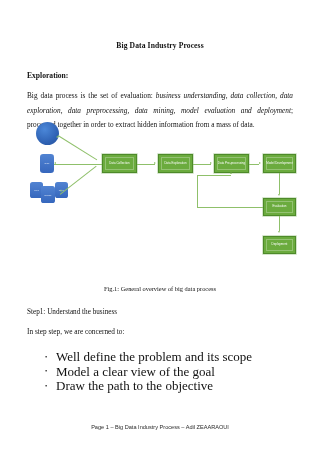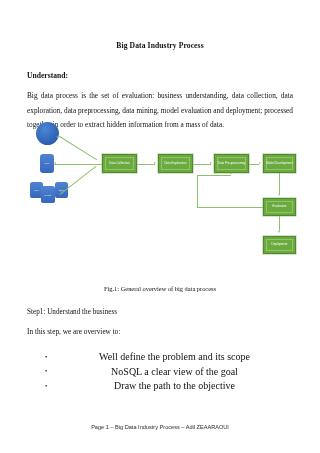--- a/index.html
+++ b/index.html
@@ -39,36 +39,35 @@
     font-weight: bold;
     font-size: 7.6px;
     margin-top: 21px;
   }
   .para {
     font-size: 7.3px;
     line-height: 14.6px;
     text-align: justify;
     margin-top: 9px;
   }
-  .para .it { }
+  .para .it { font-style: italic; }
   .sub-heading {
     font-weight: normal;
     font-size: 7.2px;
     margin-top: 16px;
   }
   .bullets {
     margin: 11px 0 0 0;
     padding-left: 29px;
     list-style: none;
   }
   .bullets li {
-    font-size: 10px;
+    font-size: 13px;
     line-height: 14.4px;
     position: relative;
-    text-align: center;
   }
   .bullets li::before {
     content: "\2022";
     position: absolute;
     left: -11px;
     top: -0.5px;
     font-size: 6.5px;
     color: #111;
   }
   .caption {
@@ -192,39 +191,39 @@
 </style>
 </head>
 <body>
 
 <div class="page">
 
   <div class="content">
 
     <div class="doc-title">Big Data Industry Process</div>
 
-    <div class="heading">Understand:</div>
+    <div class="heading">Exploration:</div>
 
     <div class="para">
       <span>Big data process is the set of evaluation: </span><span class="it">business understanding, data collection, data exploration, data preprocessing, data mining, model evaluation and deployment</span><span>; processed together in order to extract hidden information from a mass of data.</span>
     </div>
 
     <div style="height:152px"></div>
 
     <div class="caption">Fig.1: General overview of big data process</div>
 
 
 
     <div class="sub-heading">Step1: Understand the business</div>
 
-    <div class="para">In this step, we are overview to:</div>
+    <div class="para">In step step, we are concerned to:</div>
 
     <ul class="bullets">
       <li>Well define the problem and its scope</li>
-      <li>NoSQL a clear view of the goal</li>
+      <li>Model a clear view of the goal</li>
       <li>Draw the path to the objective</li>
     </ul>
 
   </div>
 
   <div class="figure">
     <div class="diagram">
 
       <div class="bshape bcircle" style="left:9px; top:4px; width:23px; height:23px;">
         <span></span>

